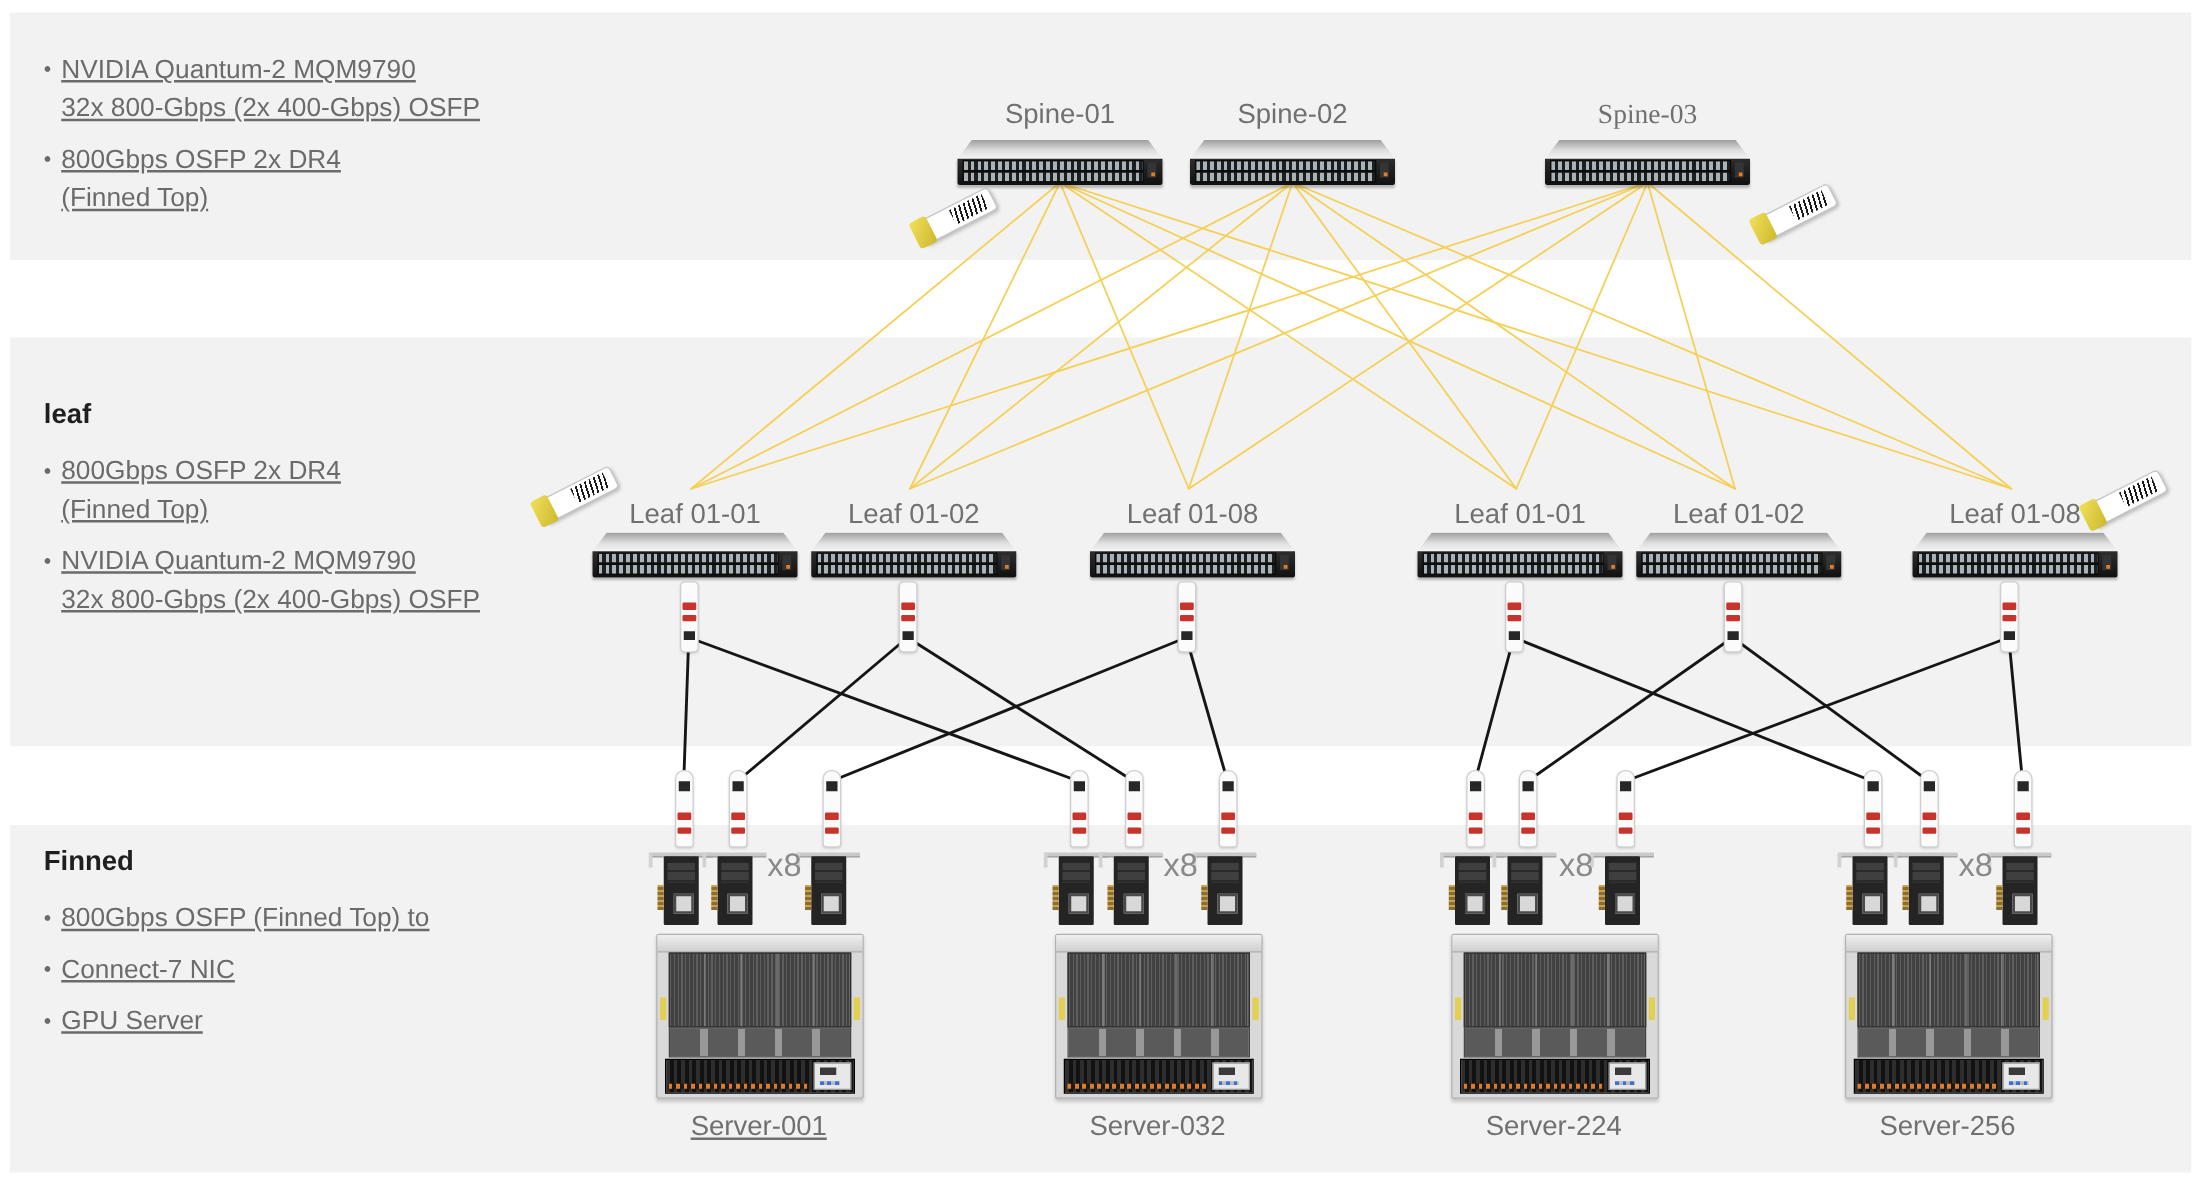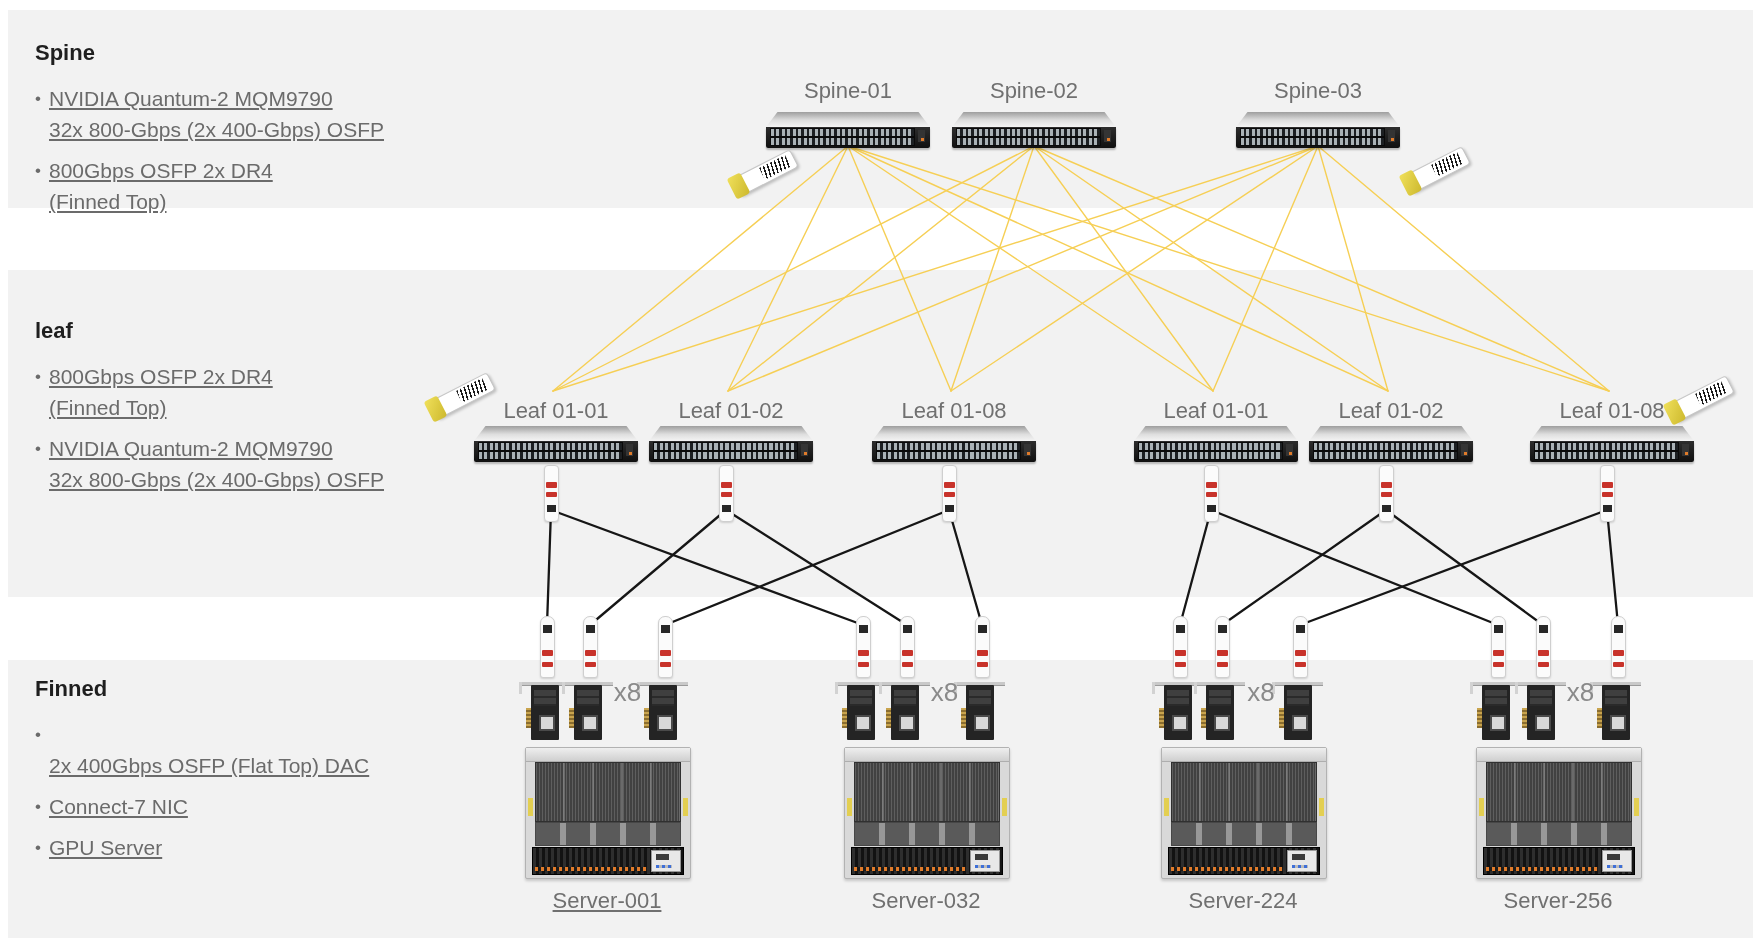--- a/index.html
+++ b/index.html
@@ -104,21 +104,20 @@
     background:repeating-linear-gradient(100deg,#1a1a1a 0 1.5px,#fff 1.5px 4px);}
 </style>
 </head>
 <body>
 
 <div class="band" id="band-spine"></div>
 <div class="band" id="band-leaf"></div>
 <div class="band" id="band-server"></div>
 
 <div class="panel-section" style="top:40px" id="sec-spine">
-  <div class="panel-title">Spine</div>
   <div class="bullets">
       <div class="bullet dev">
         <div class="bdot">•</div>
         <div class="blines"><span>NVIDIA Quantum-2 MQM9790</span><br><span>32x 800-Gbps (2x 400-Gbps) OSFP</span></div>
       </div>
       <div class="bullet dev">
         <div class="bdot">•</div>
         <div class="blines"><span>800Gbps OSFP 2x DR4</span><br><span>(Finned Top)</span></div>
       </div>
     </div>
@@ -134,21 +133,21 @@
         <div class="bdot">•</div>
         <div class="blines"><span>NVIDIA Quantum-2 MQM9790</span><br><span>32x 800-Gbps (2x 400-Gbps) OSFP</span></div>
       </div>
     </div>
 </div>
 <div class="panel-section" style="top:676px" id="sec-server">
   <div class="panel-title">Finned</div>
   <div class="bullets">
       <div class="bullet dev">
         <div class="bdot">•</div>
-        <div class="blines"><br><span>2x 400Gbps OSFP (Flat Top) DAC</span></div>
+        <div class="blines"><span>800Gbps OSFP (Finned Top) to</span><br></div>
       </div>
       <div class="bullet dev">
         <div class="bdot">•</div>
         <div class="blines"><span>Connect-7 NIC</span></div>
       </div>
       <div class="bullet dev">
         <div class="bdot">•</div>
         <div class="blines"><span>GPU Server</span></div>
       </div>
     </div>
@@ -198,21 +197,21 @@
     </div>
     <div class="node-label dev" style="left: 1034px; top: 78px;">Spine-02</div>
     <div class="switch dev" style="left: 952px; top: 112px;">
       <div class="sw-top"></div>
       <div class="sw-face">
         <div class="sw-row r1"></div>
         <div class="sw-row r2"></div>
         <div class="sw-led"></div>
       </div>
     </div>
-    <div class="node-label dev" style="left: 1318px; top: 78px;">Spine-03</div>
+    <div class="node-label dev" style="left: 1318px; top: 78px; font-family: Liberation Serif, serif;">Spine-03</div>
     <div class="switch dev" style="left: 1236px; top: 112px;">
       <div class="sw-top"></div>
       <div class="sw-face">
         <div class="sw-row r1"></div>
         <div class="sw-row r2"></div>
         <div class="sw-led"></div>
       </div>
     </div>
     <div class="dots dev" style="left: 1176px; top: 134px;">
       <div></div>

